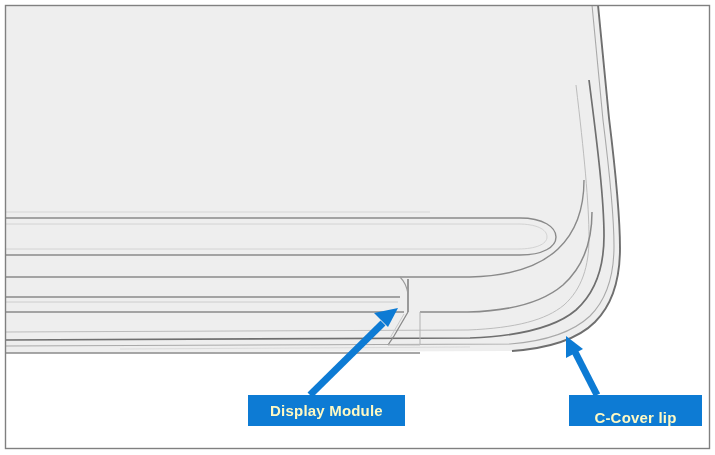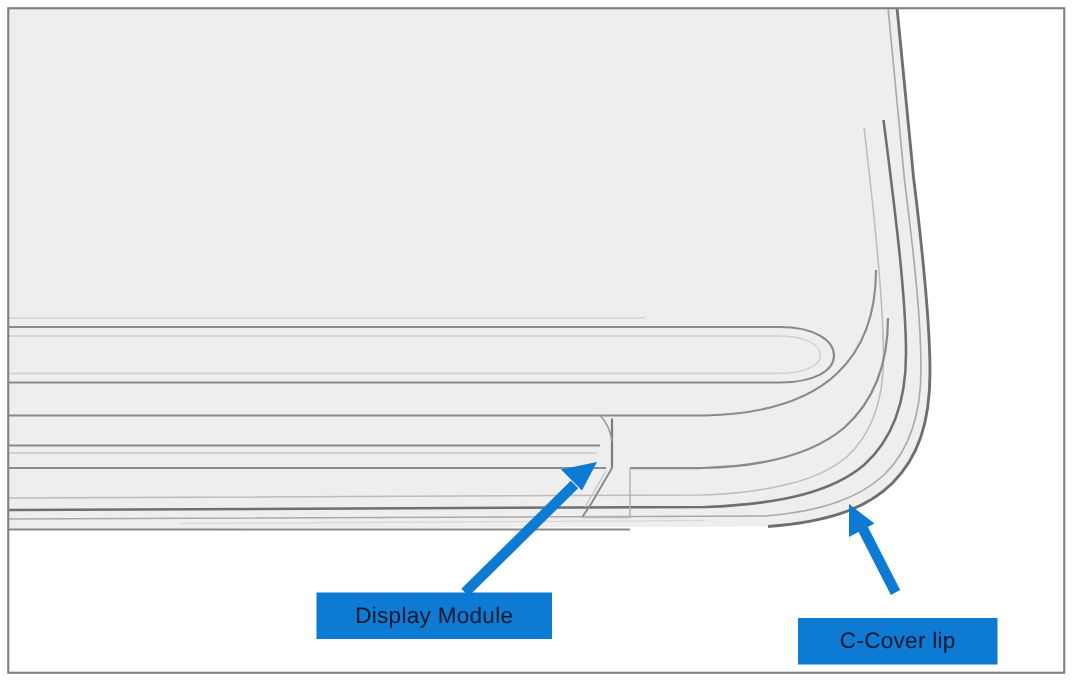--- a/index.html
+++ b/index.html
@@ -22,38 +22,40 @@
     left: 0;
     top: 0;
     width: 715px;
     height: 455px;
   }
   .callout-box {
     position: absolute;
     display: flex;
     align-items: center;
     justify-content: center;
-    color: #0f172a;
-    font-weight: normal;
+    color: #fef9c3;
+    font-weight: bold;
     font-size: 15px;
     letter-spacing: 0.2px;
     white-space: nowrap;
     user-select: none;
+    margin-left: 37px;
   }
   #callout-display-module {
     left: 211px;
     top: 395px;
     width: 157px;
     height: 31px;
   }
   #callout-c-cover-lip {
     left: 532px;
-    top: 412px;
+    top: 395px;
     width: 133px;
     height: 31px;
+    align-items: flex-end;
   }
 </style>
 </head>
 <body>
 
 <div id="screenshot">
 
   <svg id="diagram-frame" viewBox="0 0 715 455" width="715" height="455">
 
     <defs>

